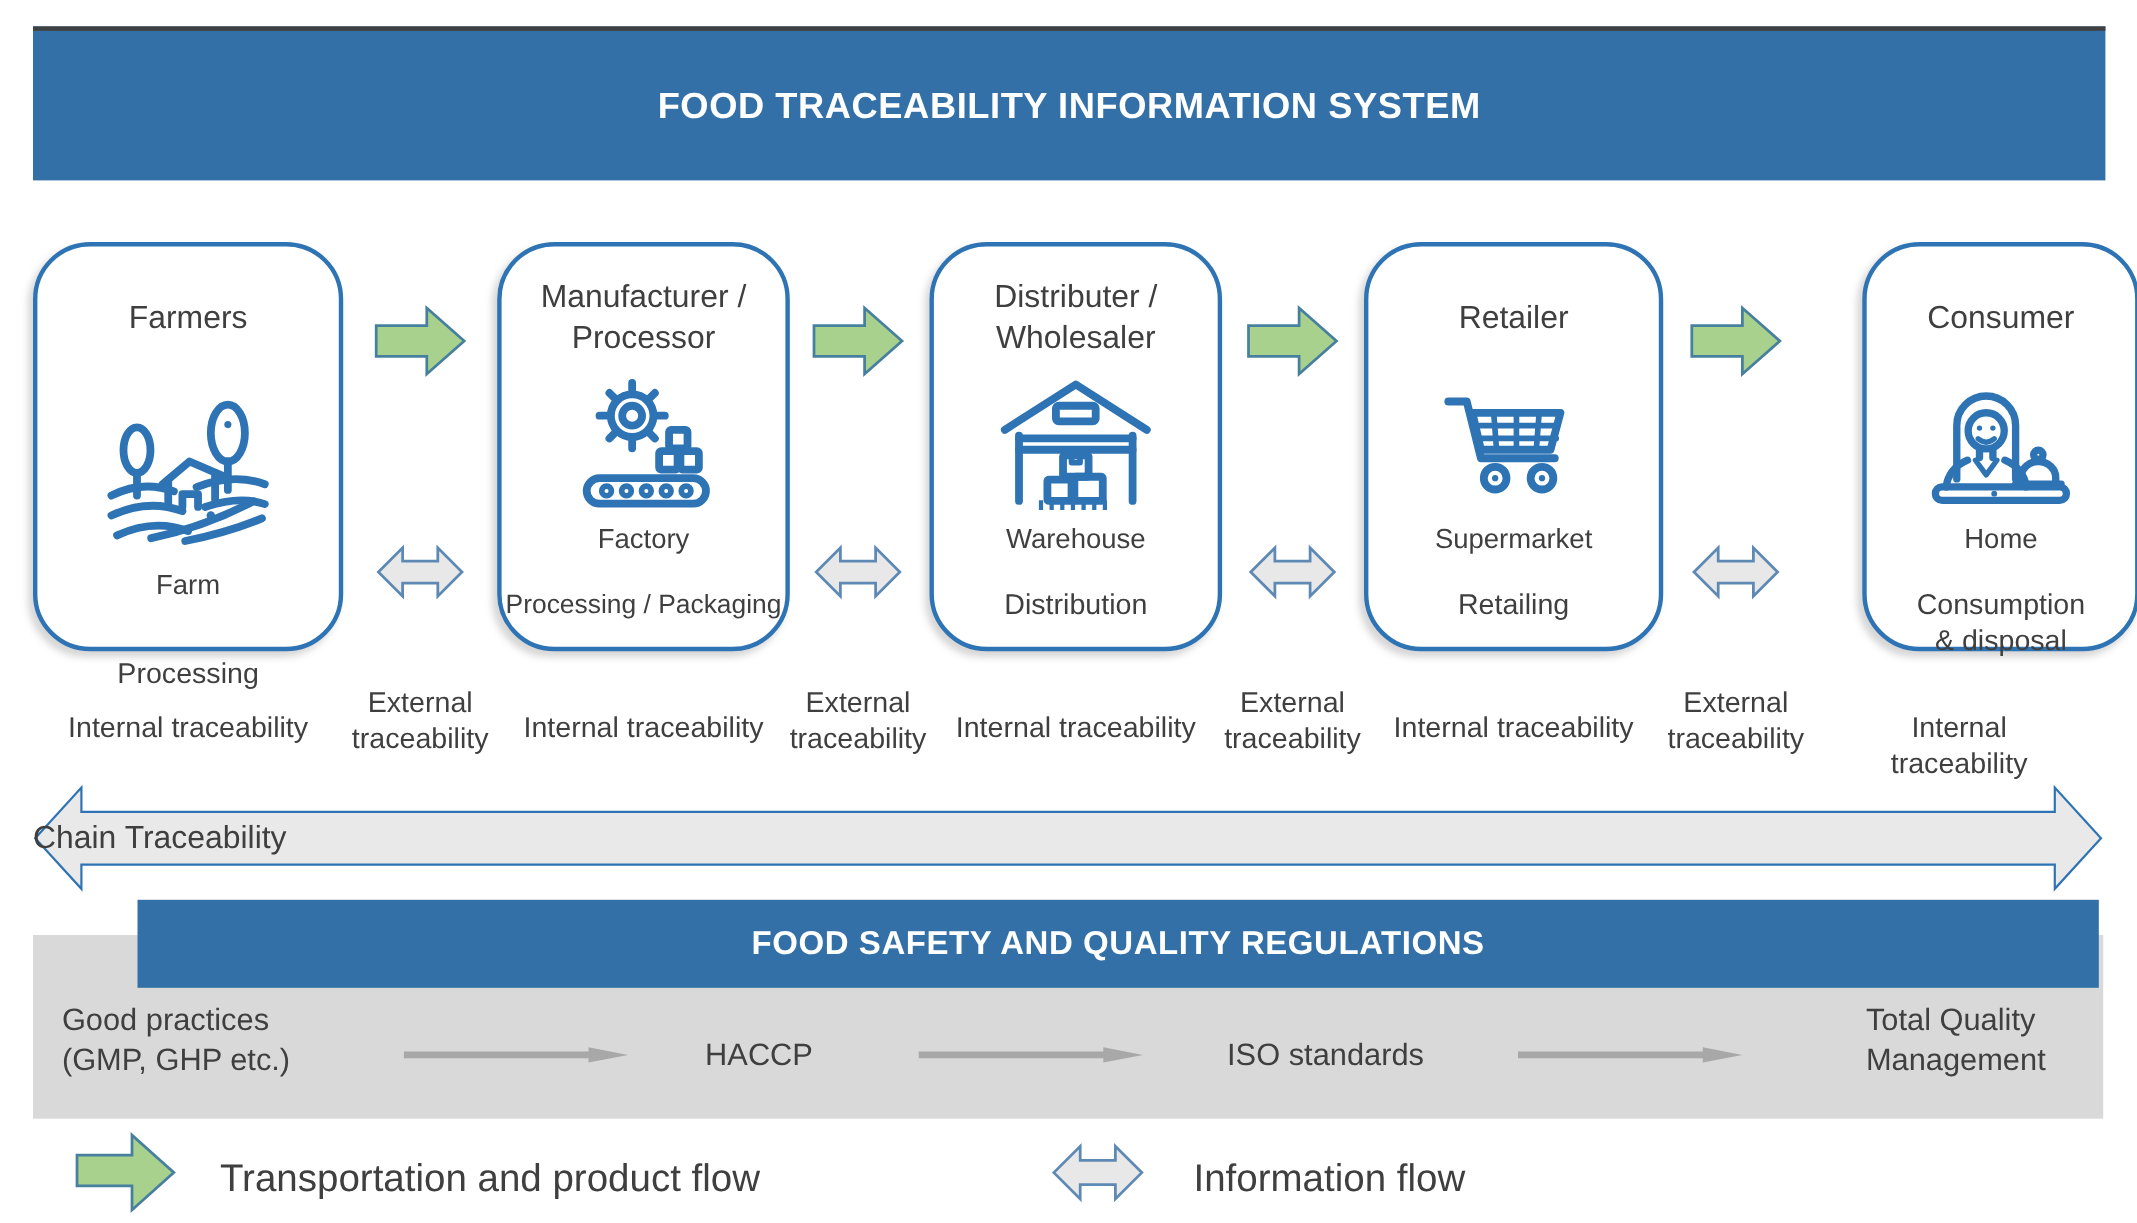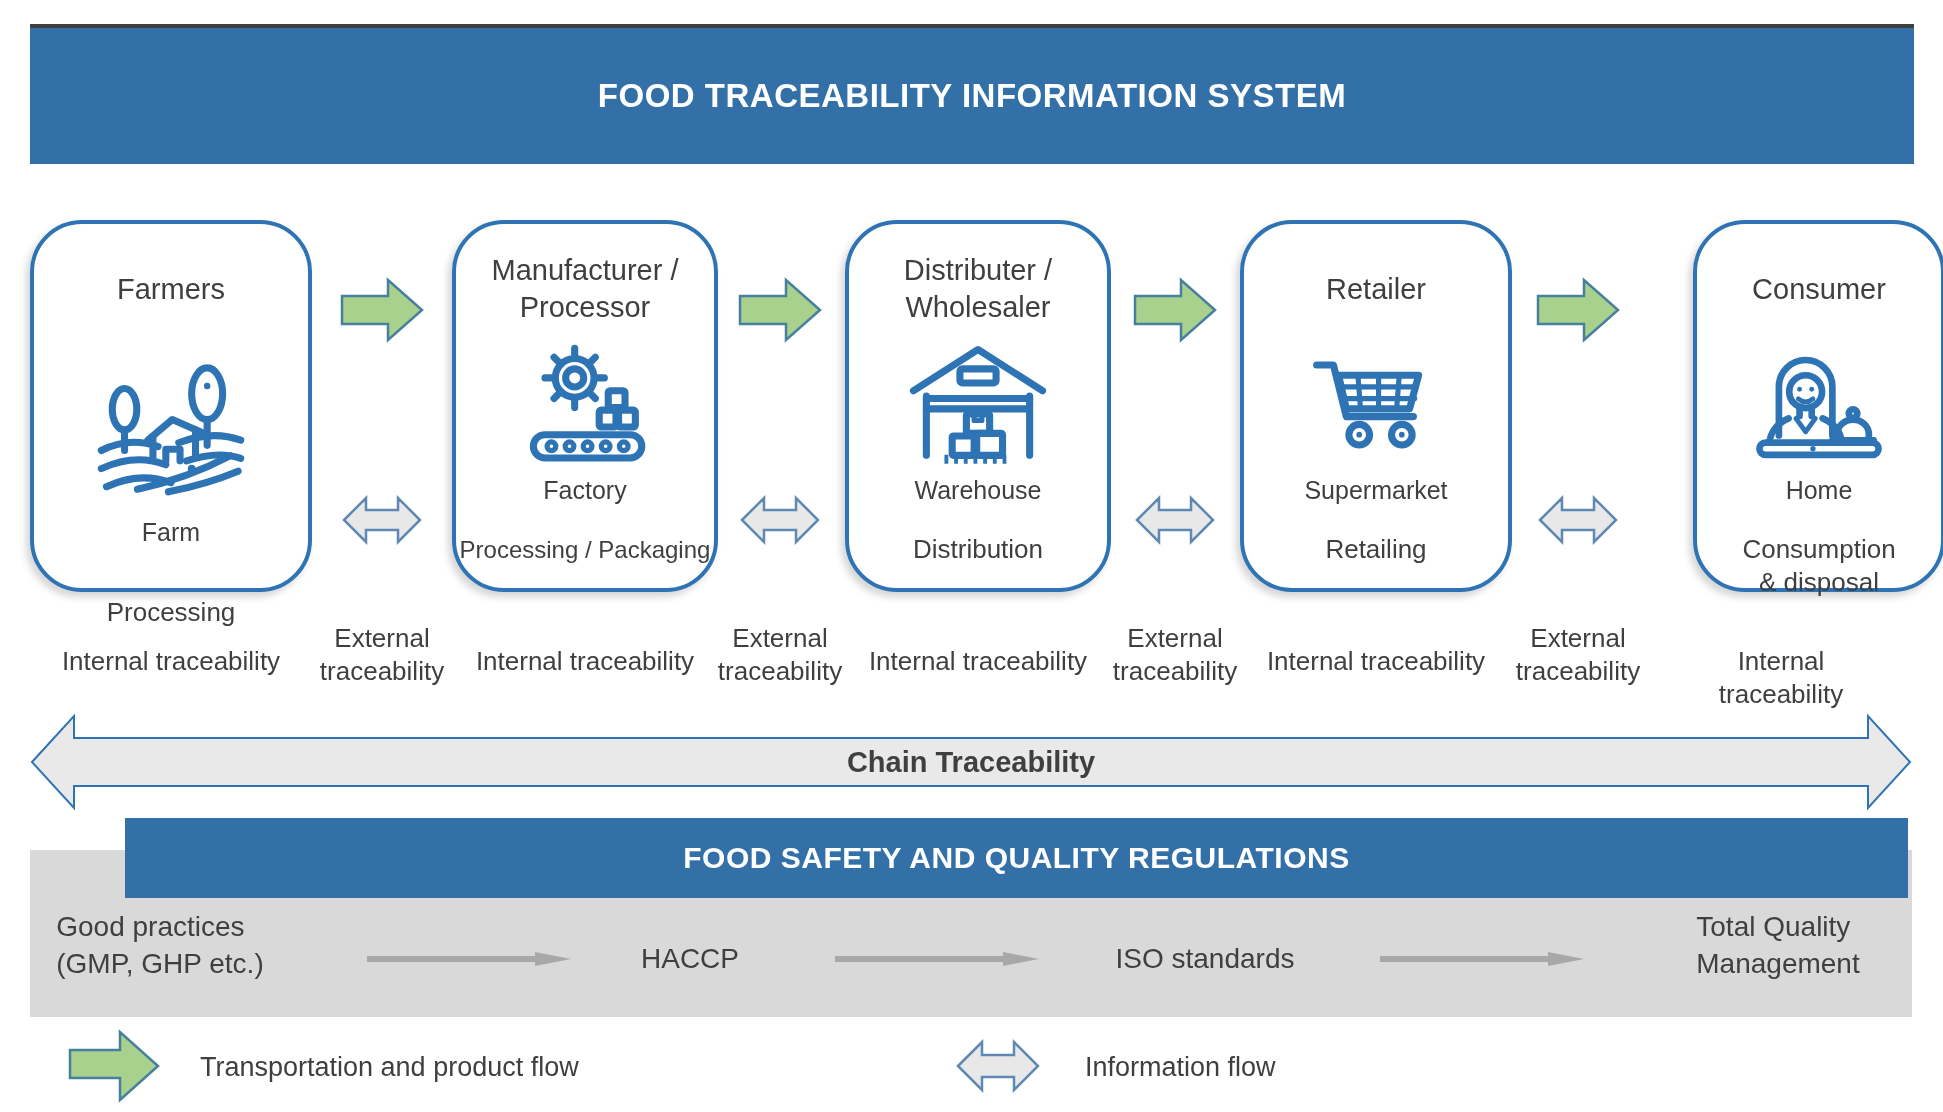--- a/index.html
+++ b/index.html
@@ -43,34 +43,34 @@
   
   .trace-label{
     position:absolute;transform:translateX(-50%);font-size:26px;color:var(--text);
     text-align:center;line-height:33px;white-space:pre-line;
   }
   
   #chain-arrow{position:absolute;left:30px;top:712px;width:1882px;height:100px;}
   #chain-arrow svg{position:absolute;left:0;top:0;}
   .chain-shape{fill:var(--chain-fill);stroke:var(--chain-border);stroke-width:2;}
   #chain-label{
-    position:absolute;width:100%;text-align:center;top:50%;transform:translateY(-50%);
-    font-size:29px;color:var(--text);font-weight:bold;
+    position:absolute;width:100%;top:50%;transform:translateY(-50%);
+    font-size:29px;color:var(--text);
   }
   
   #gray-panel{position:absolute;left:30px;top:850px;width:1882px;height:167px;background:var(--gray-bg);z-index:1;}
   .reg-step{
     position:absolute;transform:translateX(-50%);text-align:left;
     font-size:28px;line-height:37px;color:var(--text);white-space:pre-line;z-index:2;
   }
   .reg-arrow{position:absolute;width:206px;height:26px;top:96px;}
   .flow-shape{fill:var(--flow-arrow);}
   
   .legend-icon{position:absolute;}
-  .legend-label{position:absolute;font-size:27px;color:var(--text);}
+  .legend-label{position:absolute;font-size:35px;color:var(--text);}
 </style>
 </head>
 <body>
 
 <div id="canvas">
 
   <div id="banner1" class="banner">
     <span>FOOD TRACEABILITY INFORMATION SYSTEM</span>
   </div>
 

